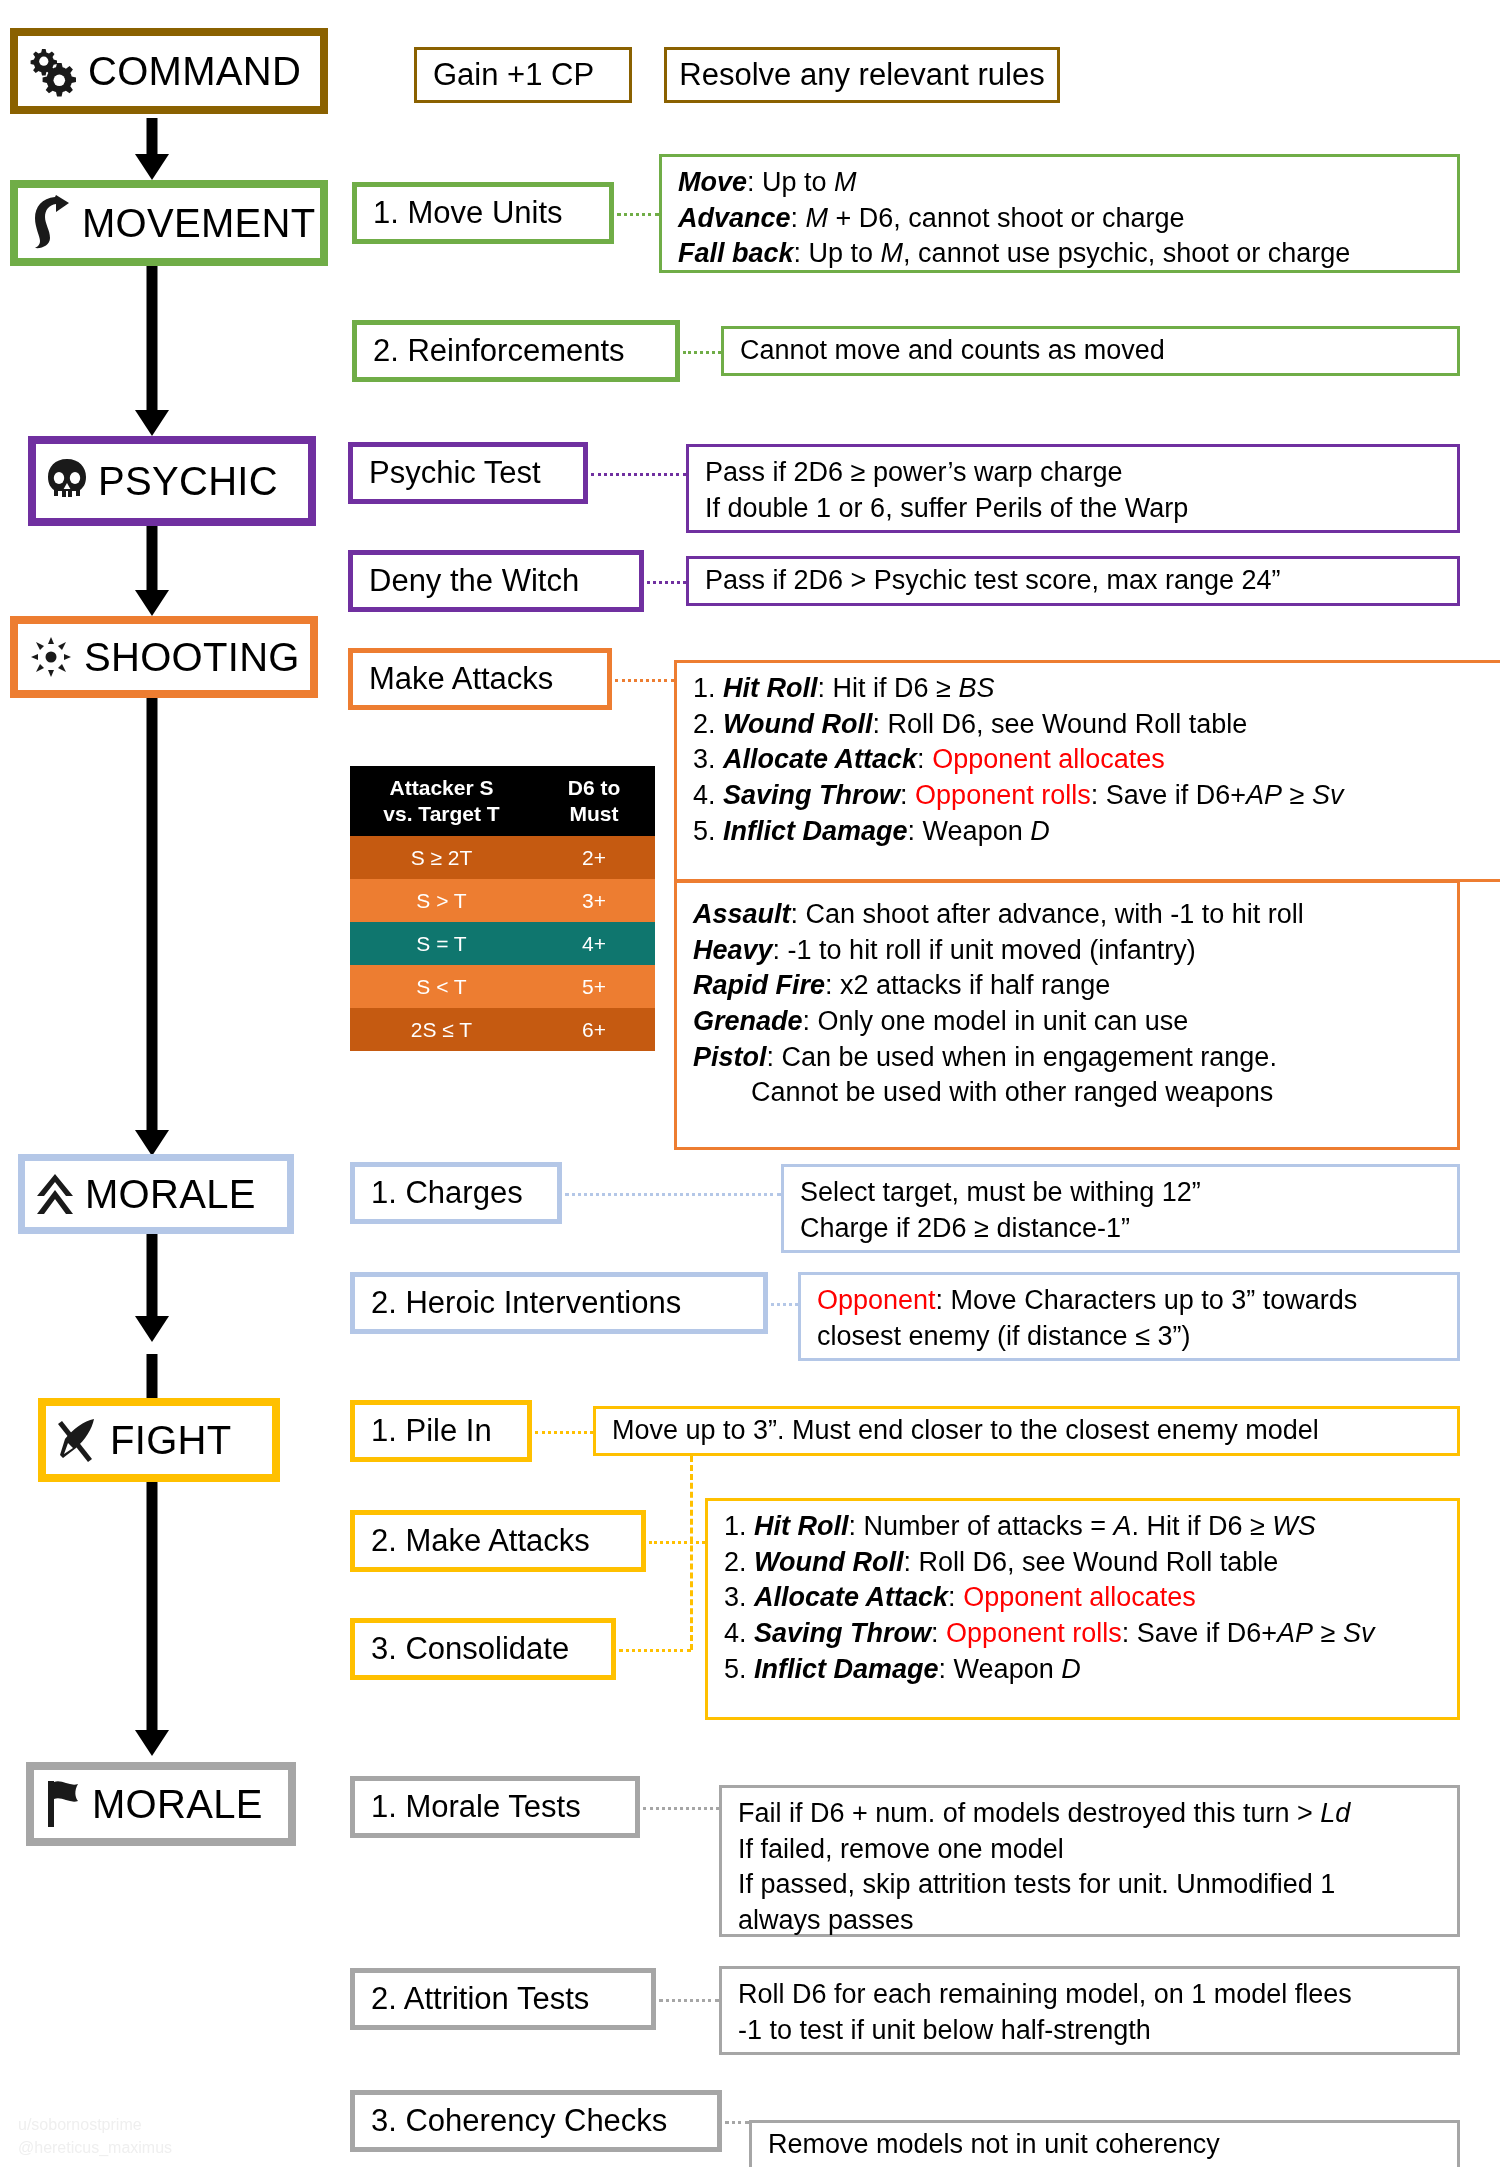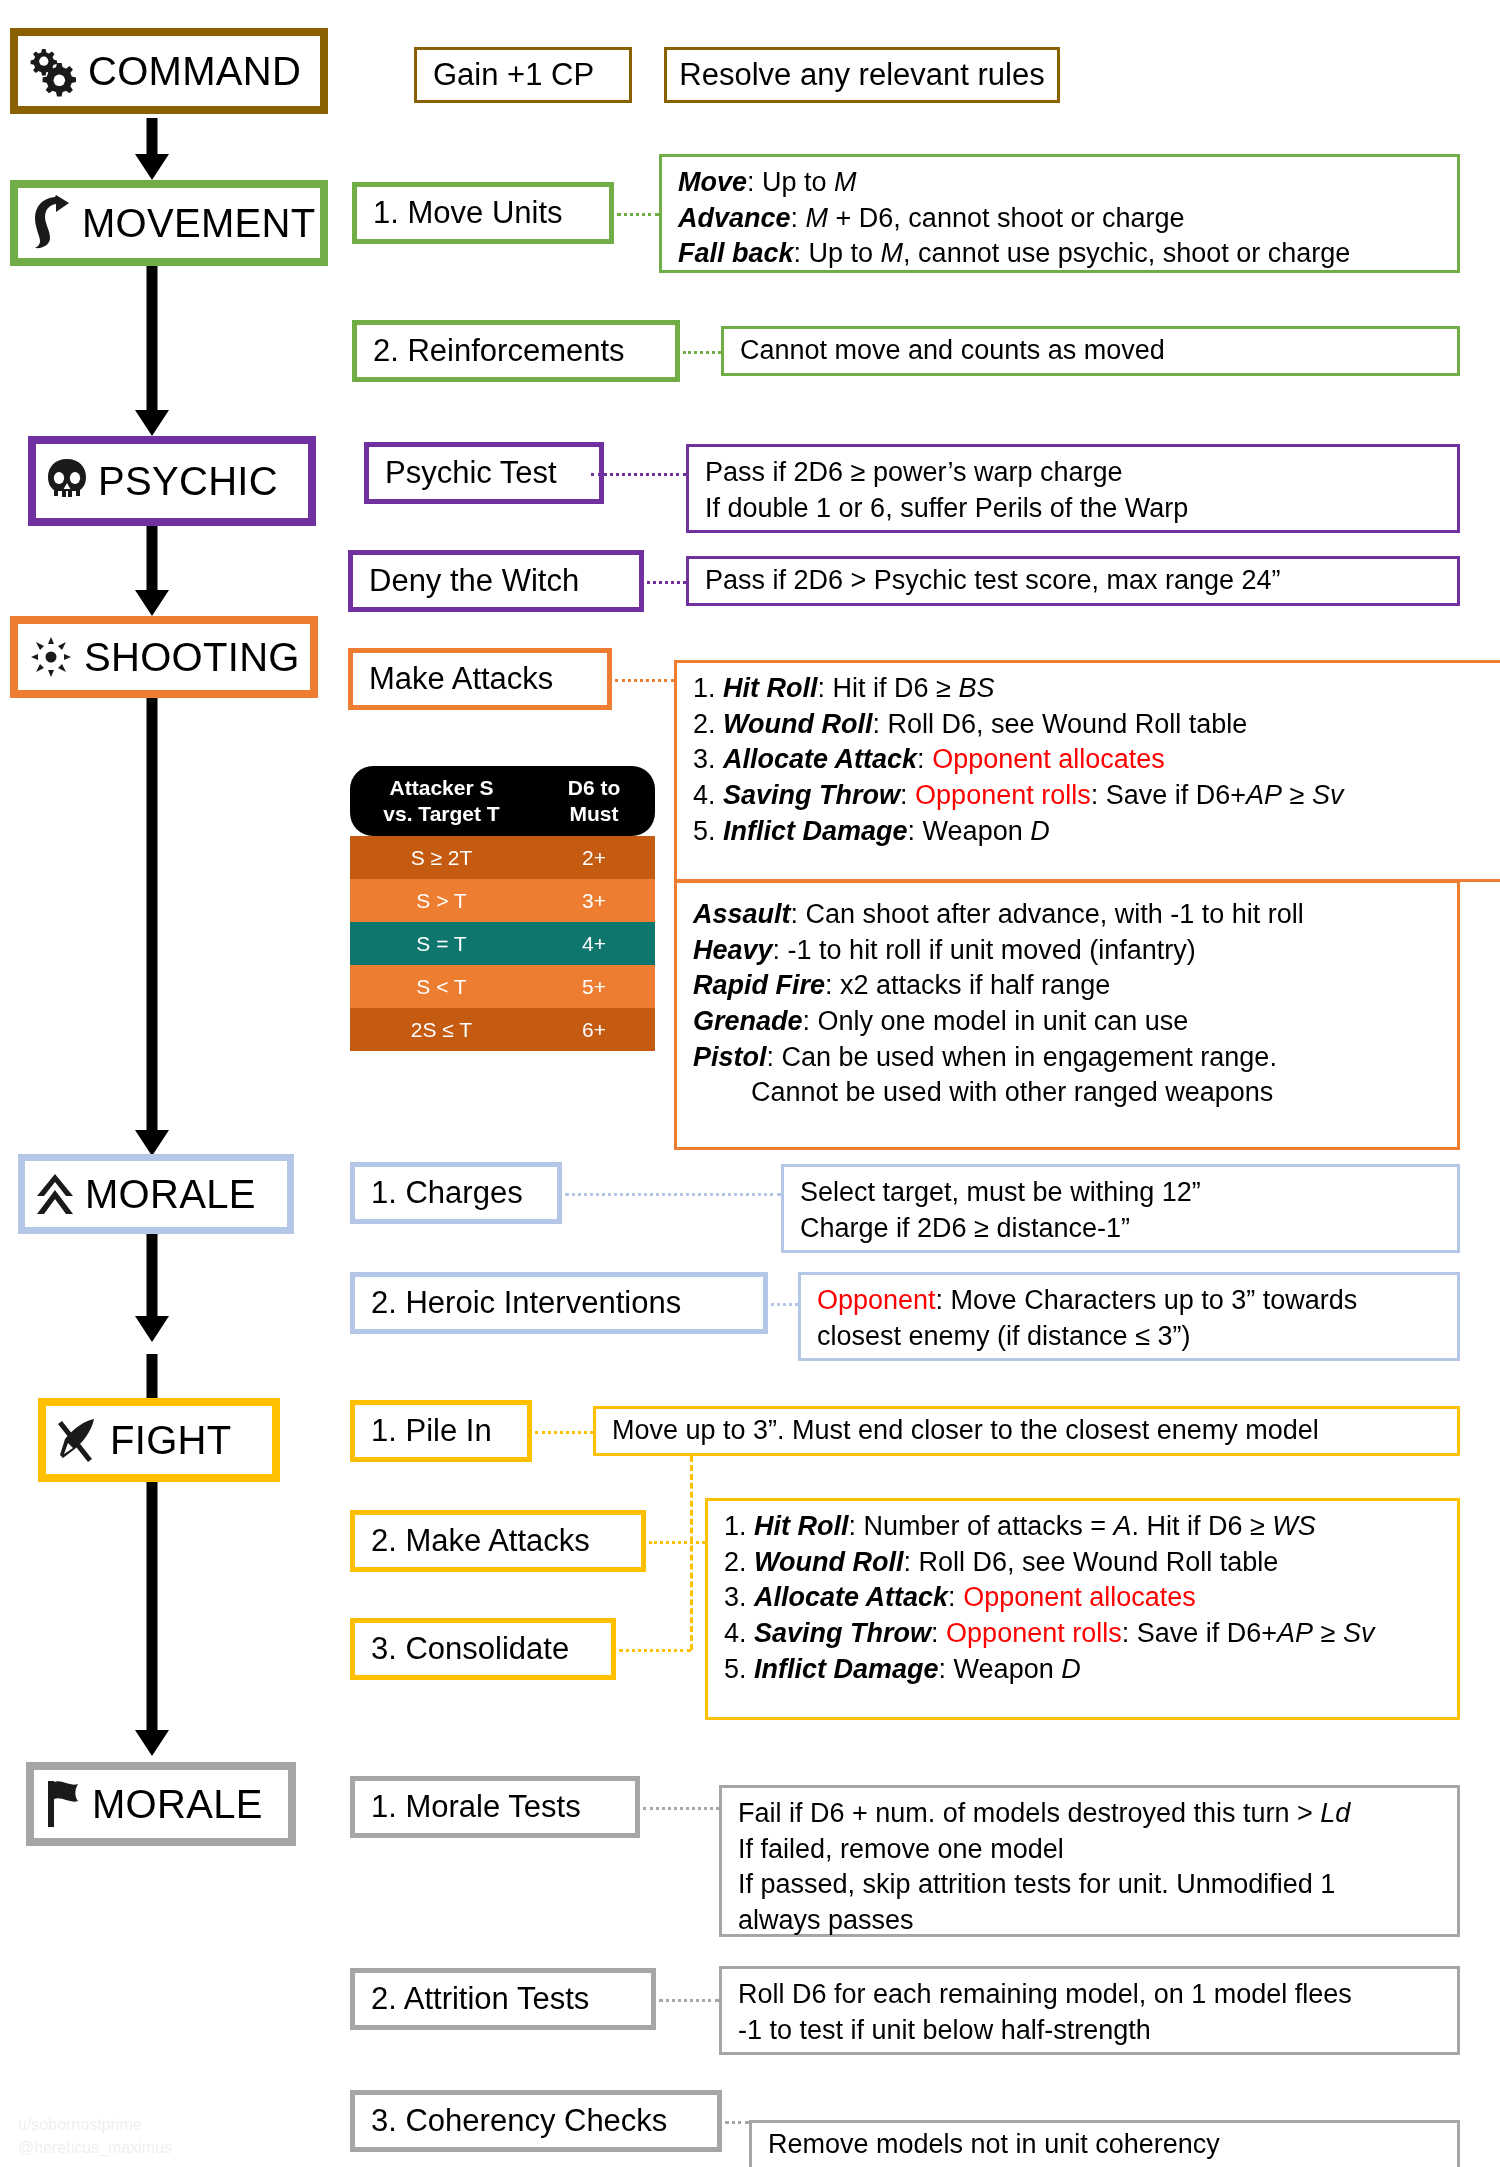--- a/index.html
+++ b/index.html
@@ -201,21 +201,21 @@
       <svg width="42" height="46" viewBox="0 0 42 46">
         <path fill="#1a1a1a" d="M21 1 C9 1 2 9 2 19 C2 26 5 30 8 32 L8 38 L12 38 L12 33 L16 33 L16 39 L20 39 L20 33 L22 33 L22 39 L26 39 L26 33 L30 33 L30 38 L34 38 L34 32 C37 30 40 26 40 19 C40 9 33 1 21 1 Z"></path>
         <ellipse cx="13" cy="20" rx="5.2" ry="6" fill="#ffffff"></ellipse>
         <ellipse cx="29" cy="20" rx="5.2" ry="6" fill="#ffffff"></ellipse>
         <path d="M21 25 L17.6 31 L24.4 31 Z" fill="#ffffff"></path>
       </svg>
     </span>
     <span class="ph-label">PSYCHIC</span>
   </div>
 
-  <div class="step" style="left:348px;top:442px;width:240px;height:62px;border:5px solid #7030a0;margin-left:16px;">
+  <div class="step" style="left:348px;top:442px;width:240px;height:62px;border:5px solid #7030a0;">
     <span>Psychic Test</span>
   </div>
   <div class="dots" style="left:591px;top:473px;width:95px;border-top-color:#7030a0;"></div>
 
   <div class="detail" style="left:686px;top:444px;width:774px;height:89px;border:3px solid #7030a0;">
     <div class="ln">Pass if 2D6 ≥ power’s warp charge</div>
     <div class="ln">If double 1 or 6, suffer Perils of the Warp</div>
   </div>
 
   <div class="step" style="left:348px;top:550px;width:296px;height:62px;border:5px solid #7030a0;">
@@ -253,21 +253,21 @@
 
   <div class="detail" style="left:674px;top:644px;width:940px;height:222px;border:3px solid #ed7d31;margin-top:16px;">
     <div class="ln"><span>1.</span> <b><span>Hit Roll</span></b><span>: </span><span>Hit if D6 ≥ </span><i><span>BS</span></i></div>
     <div class="ln"><span>2.</span> <b><span>Wound Roll</span></b><span>: </span><span>Roll D6, see Wound Roll table</span></div>
     <div class="ln"><span>3.</span> <b><span>Allocate Attack</span></b><span>: </span><span class="red">Opponent allocates</span></div>
     <div class="ln"><span>4.</span> <b><span>Saving Throw</span></b><span>: </span><span class="red">Opponent rolls</span><span>: Save if D6+</span><i><span>AP</span></i><span> ≥ </span><i><span>Sv</span></i></div>
     <div class="ln"><span>5.</span> <b><span>Inflict Damage</span></b><span>: </span><span>Weapon </span><i><span>D</span></i></div>
   </div>
 
   <div class="wtable" style="left:350px;top:766px;width:305px;">
-    <div class="thead" style="display:flex;border-radius:23px;">
+    <div class="thead" style="display:flex;">
       <div class="c1">
         <div>Attacker S</div>
         <div>vs. Target T</div>
       </div>
       <div class="c2">
         <div>D6 to</div>
         <div>Must</div>
       </div>
     </div>
     <div class="trow" style="background:#c55a11;">

